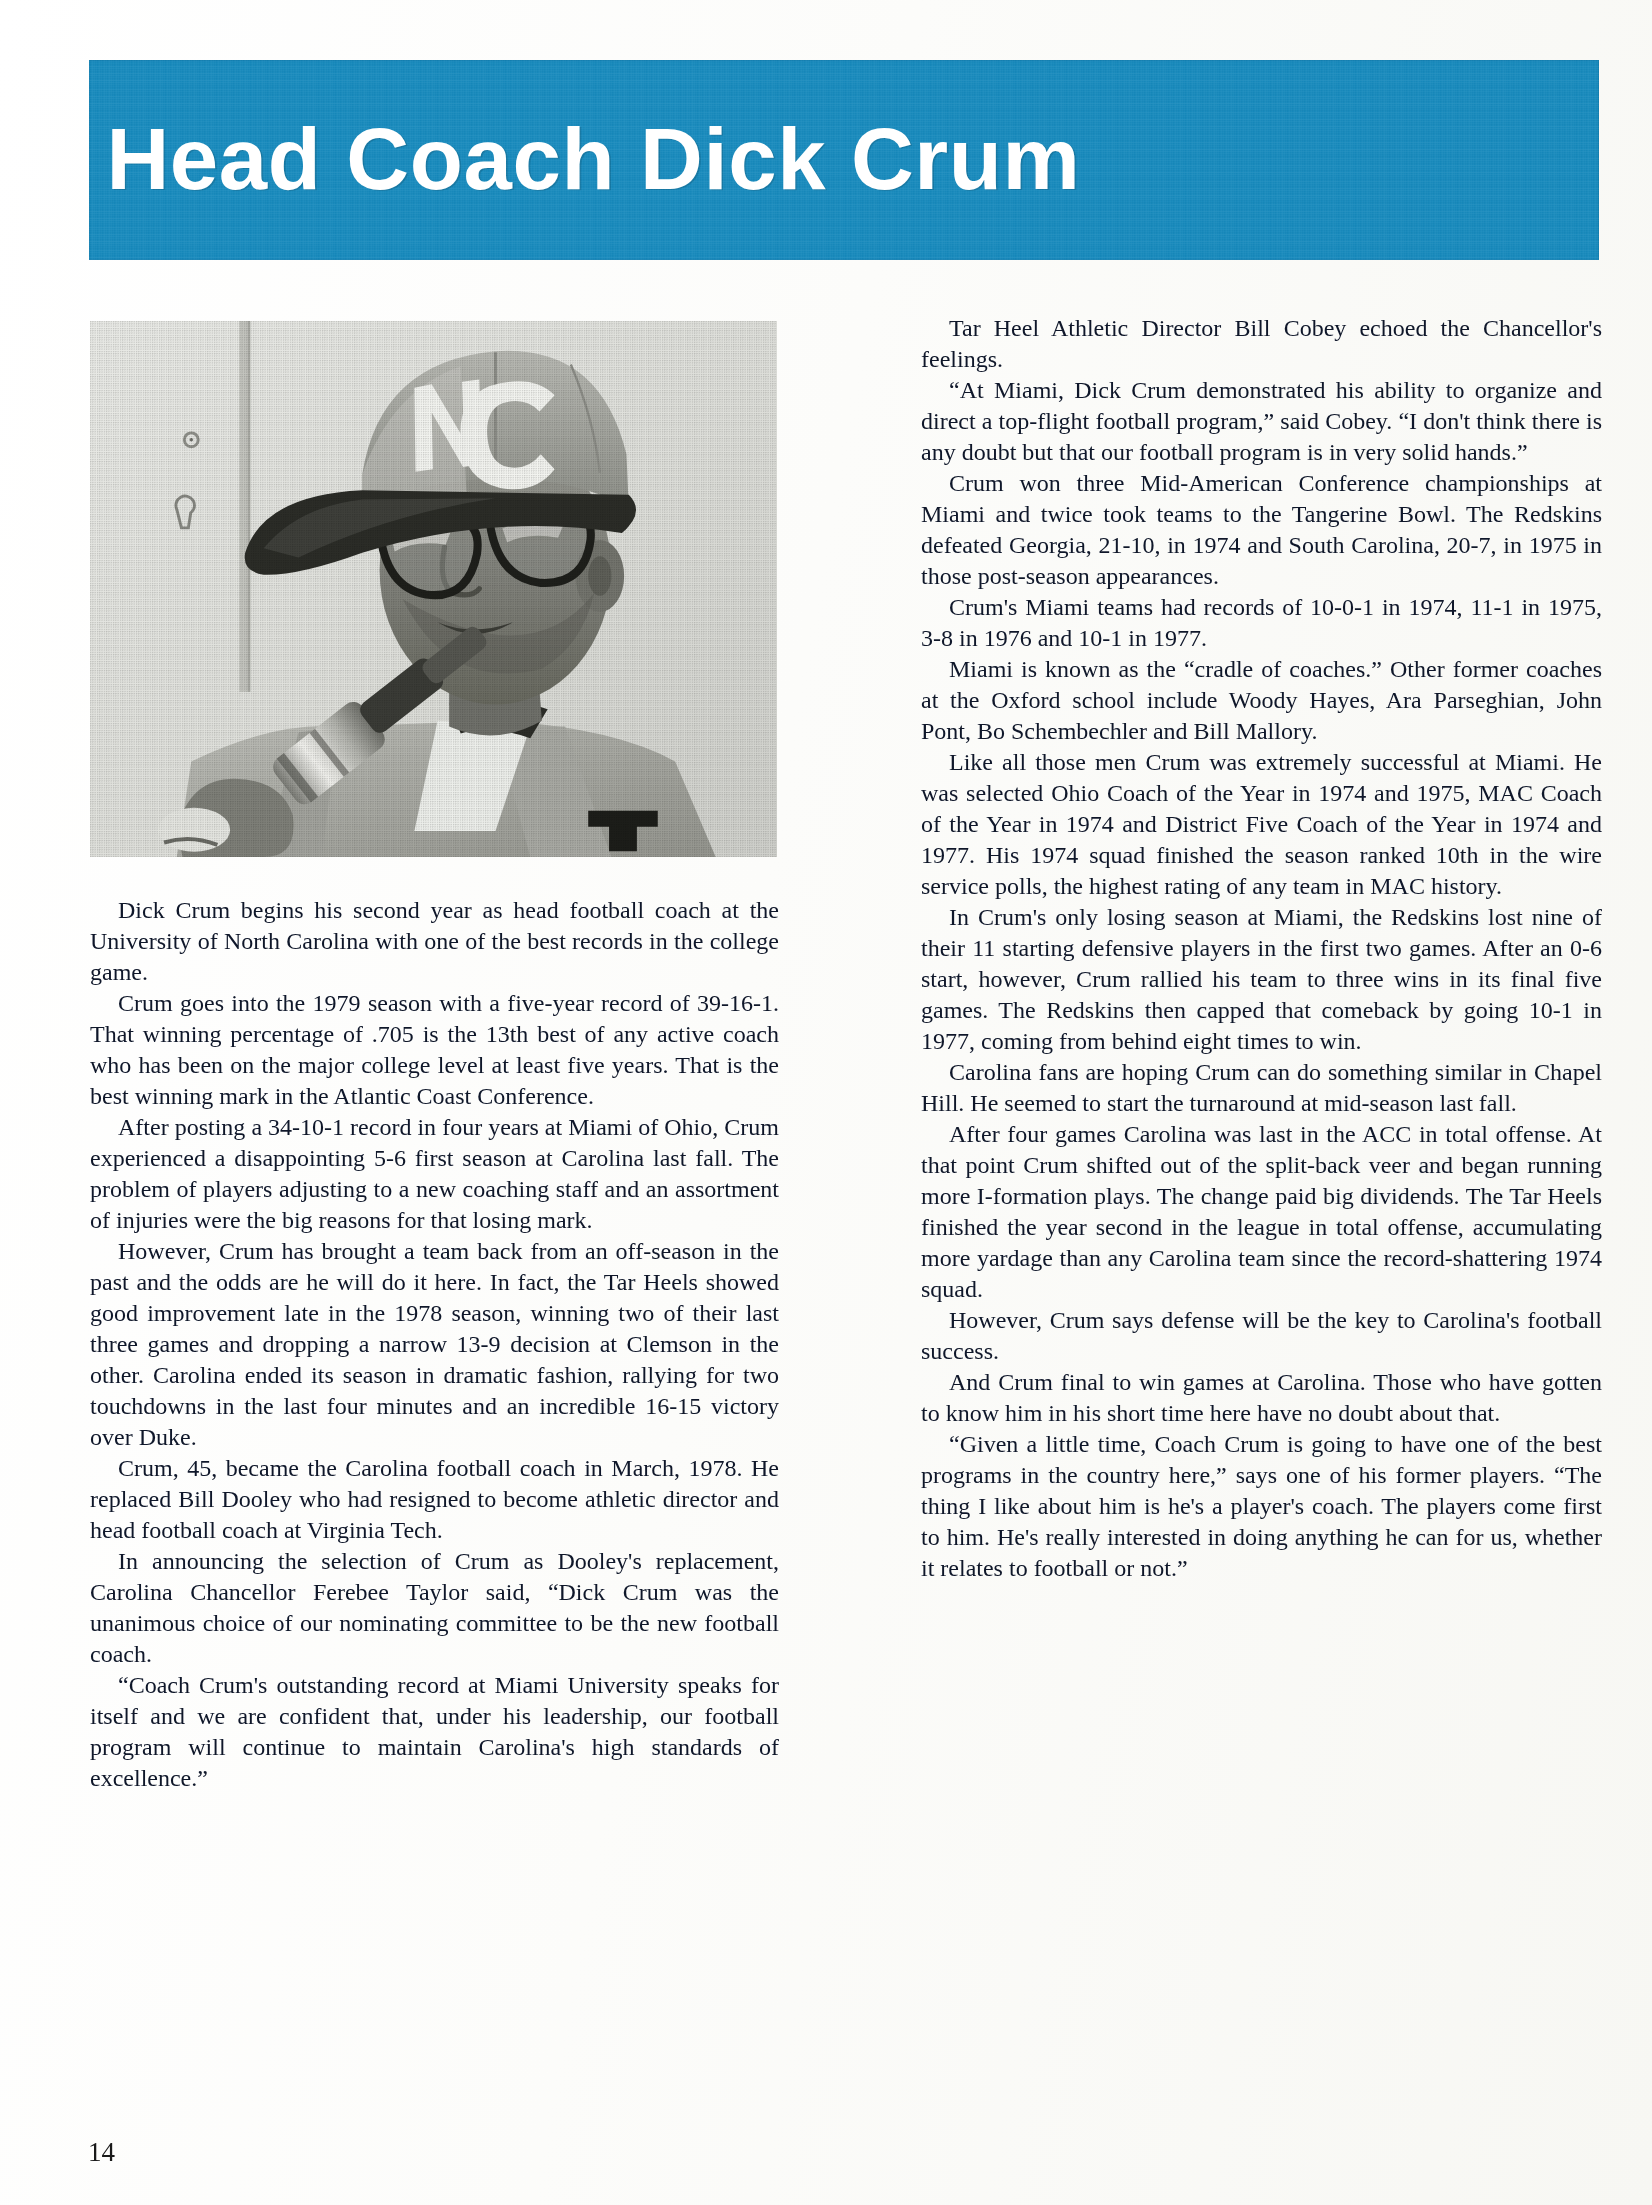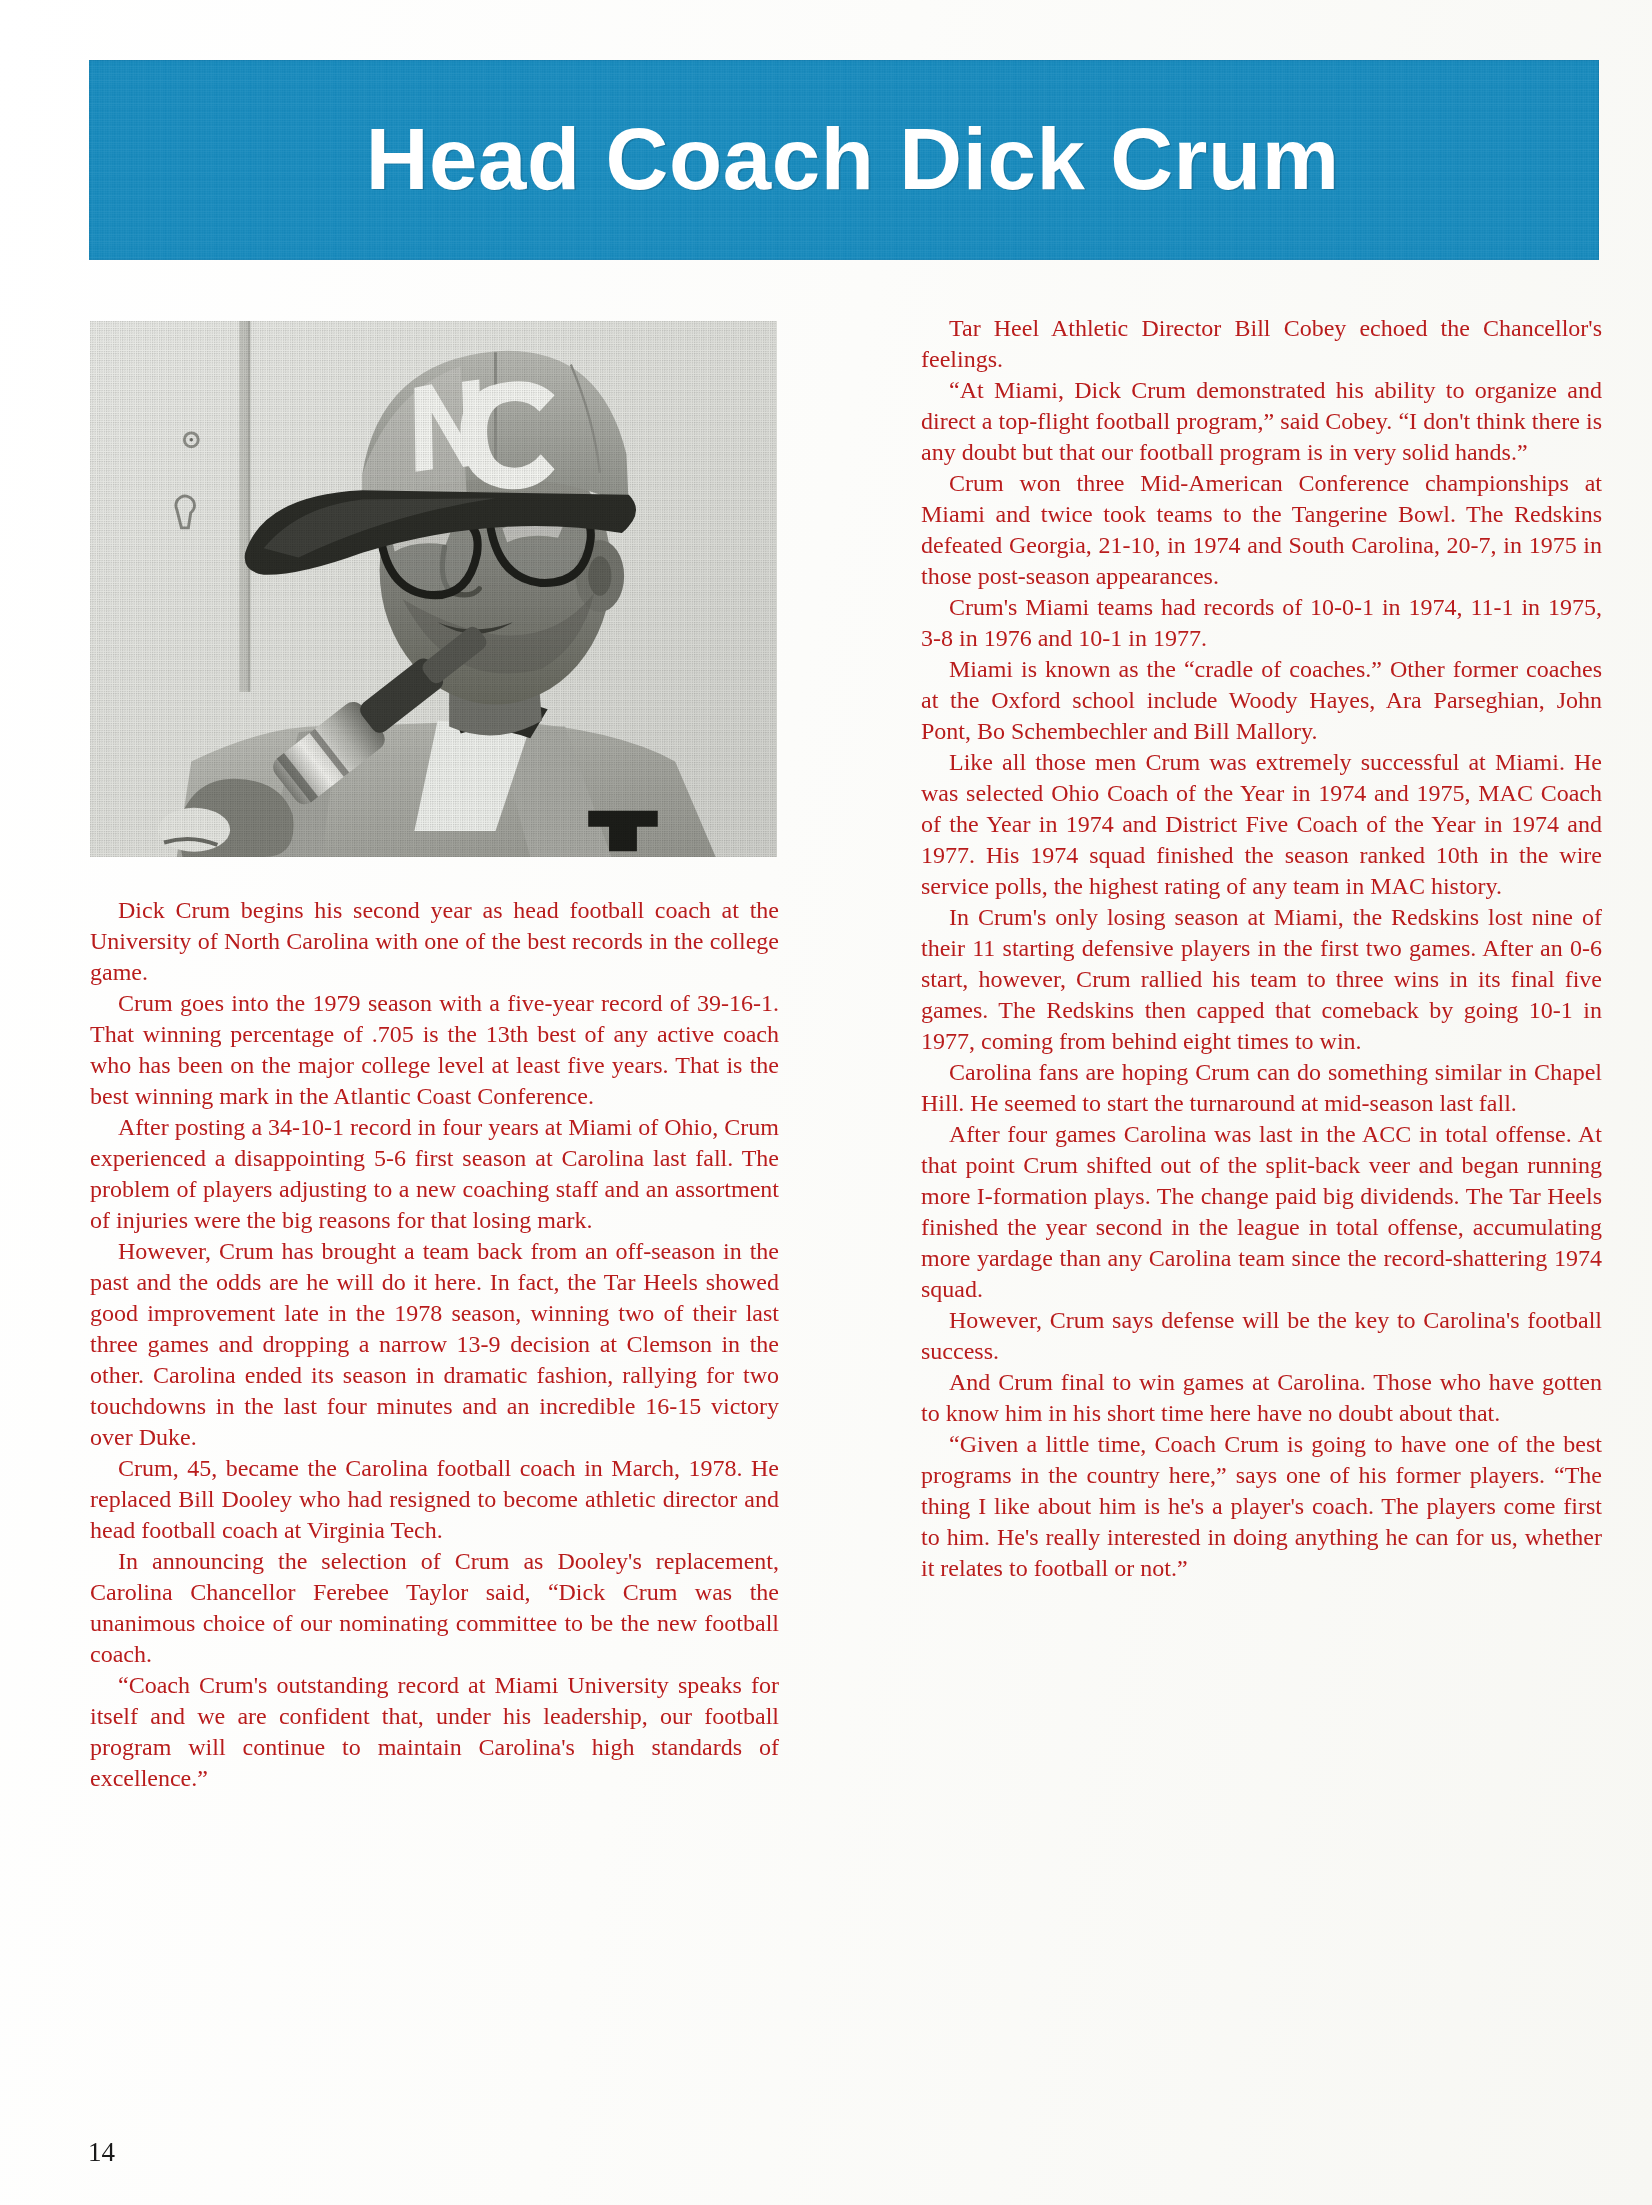--- a/index.html
+++ b/index.html
@@ -42,21 +42,21 @@
       repeating-linear-gradient(0deg, rgba(255,255,255,.55) 0px, rgba(255,255,255,0) 1.2px, rgba(0,0,0,.12) 2.3px),
       repeating-linear-gradient(90deg, rgba(255,255,255,.45) 0px, rgba(0,0,0,.10) 1.7px);
     pointer-events: none;
   }
   .banner-title {
     position: absolute;
     left: 0;
     right: 0;
     top: 50%;
     transform: translateY(-52%);
-    text-align: center;
+    text-align: left;
     color: #ffffff;
     font-family: "Liberation Sans", "DejaVu Sans", sans-serif;
     font-weight: 700;
     font-size: 87px;
     letter-spacing: 0.6px;
     line-height: 1;
     white-space: nowrap;
     text-shadow: 1.7px 1.7px 0 rgba(0,0,0,.13);
     padding-left: 17.4px;
   }
@@ -81,21 +81,21 @@
       radial-gradient(circle at 0.6px 0.6px, rgba(0,0,0,.55) 0.5px, rgba(0,0,0,0) 0.8px);
     background-size: 2.3px 2.3px;
     mix-blend-mode: multiply;
   }
 
   
   .col {
     position: absolute;
     font-size: 24px;
     line-height: 31px;
-    color: #b91c1c;
+    color: #0f172a;
     text-align: justify;
     text-justify: inter-word;
     font-family: "Liberation Serif", "DejaVu Serif", serif;
     font-stretch: condensed;
     hyphens: manual;
   }
   .col p {
     margin: 0;
     text-indent: 28px;
   }

